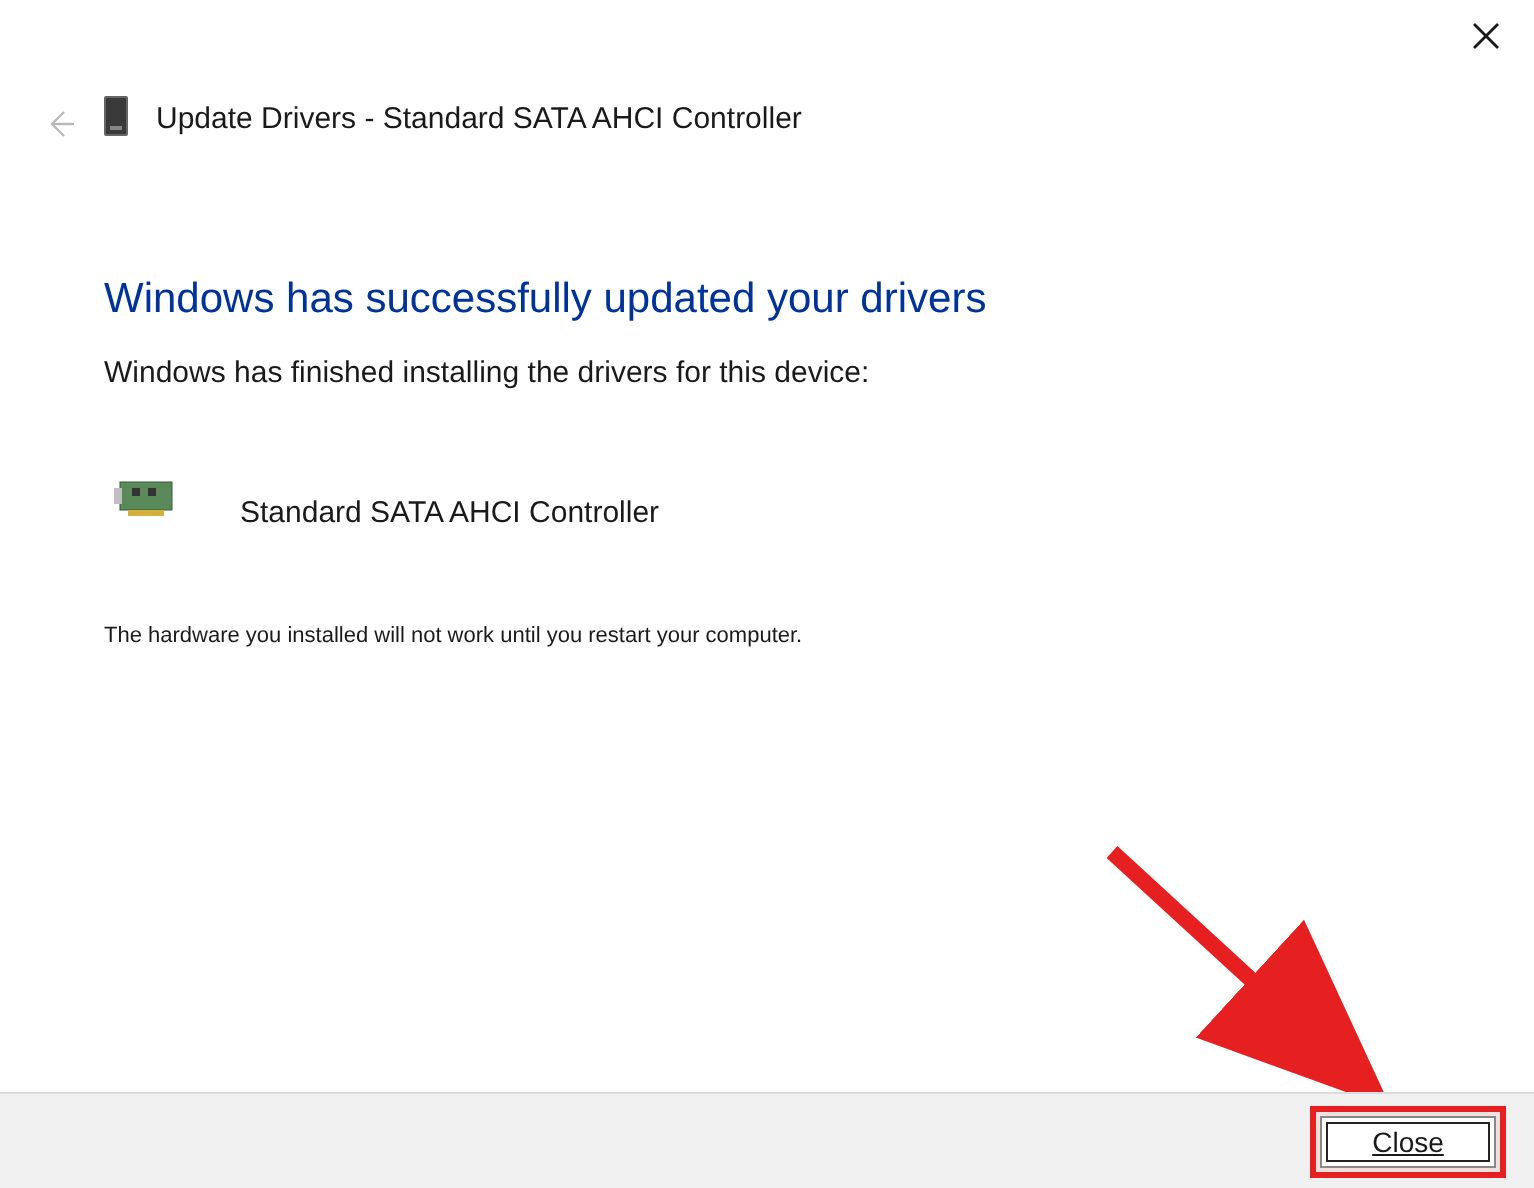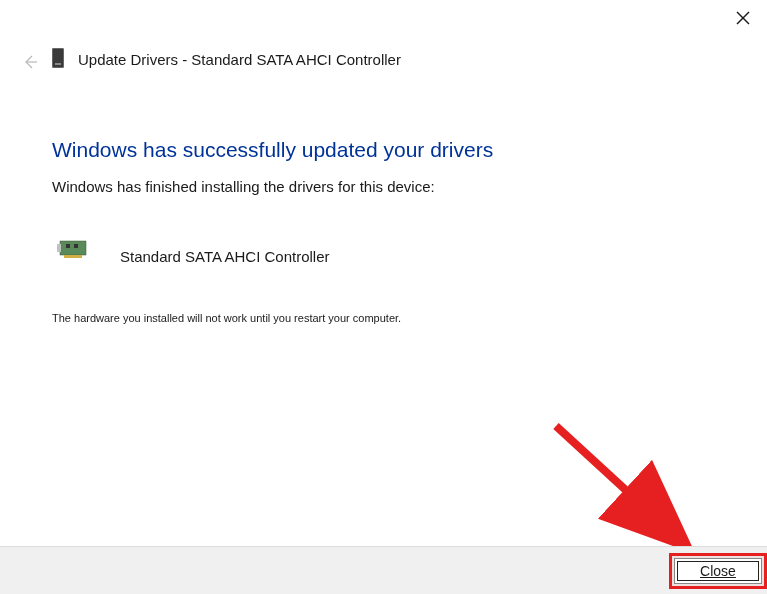--- a/index.html
+++ b/index.html
@@ -108,20 +108,21 @@
       position: absolute;
       bottom: 0;
       left: 0;
       right: 0;
       height: 48px;
       background: #f0f0f0;
       border-top: 1px solid #dcdcdc;
       display: flex;
       align-items: center;
       justify-content: flex-end;
+      padding-right: 14px;
     }
     .close-btn-highlight {
       border: 3px solid #e62020;
       padding: 2px;
       background: rgba(230,32,32,0.08);
     }
     .close-btn {
       width: 88px;
       height: 26px;
       background: #ffffff;

